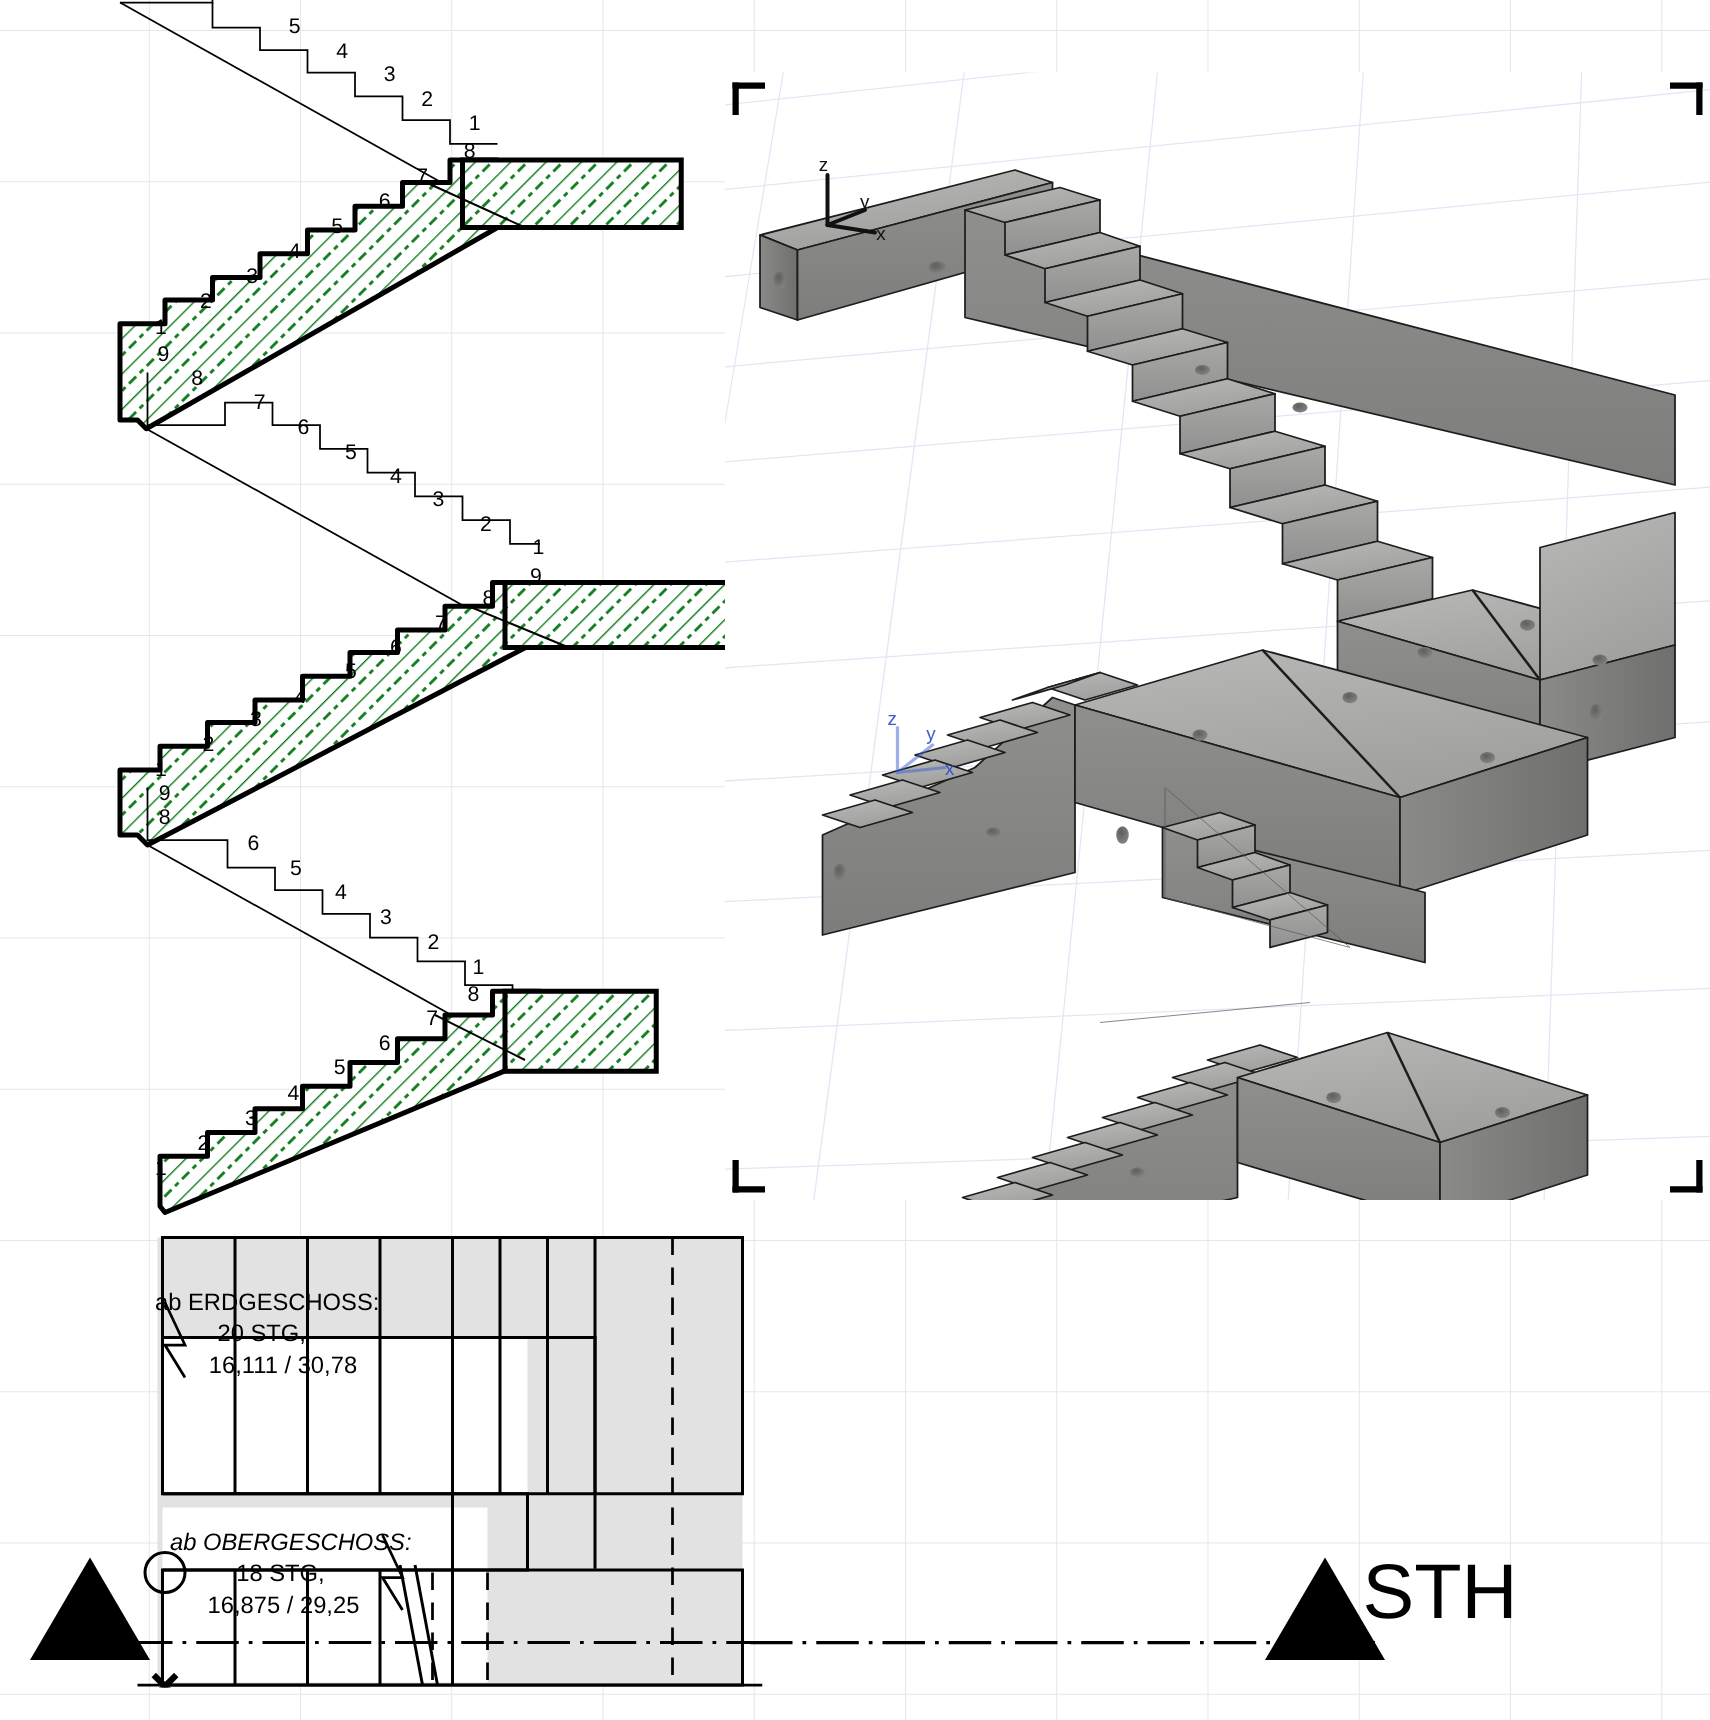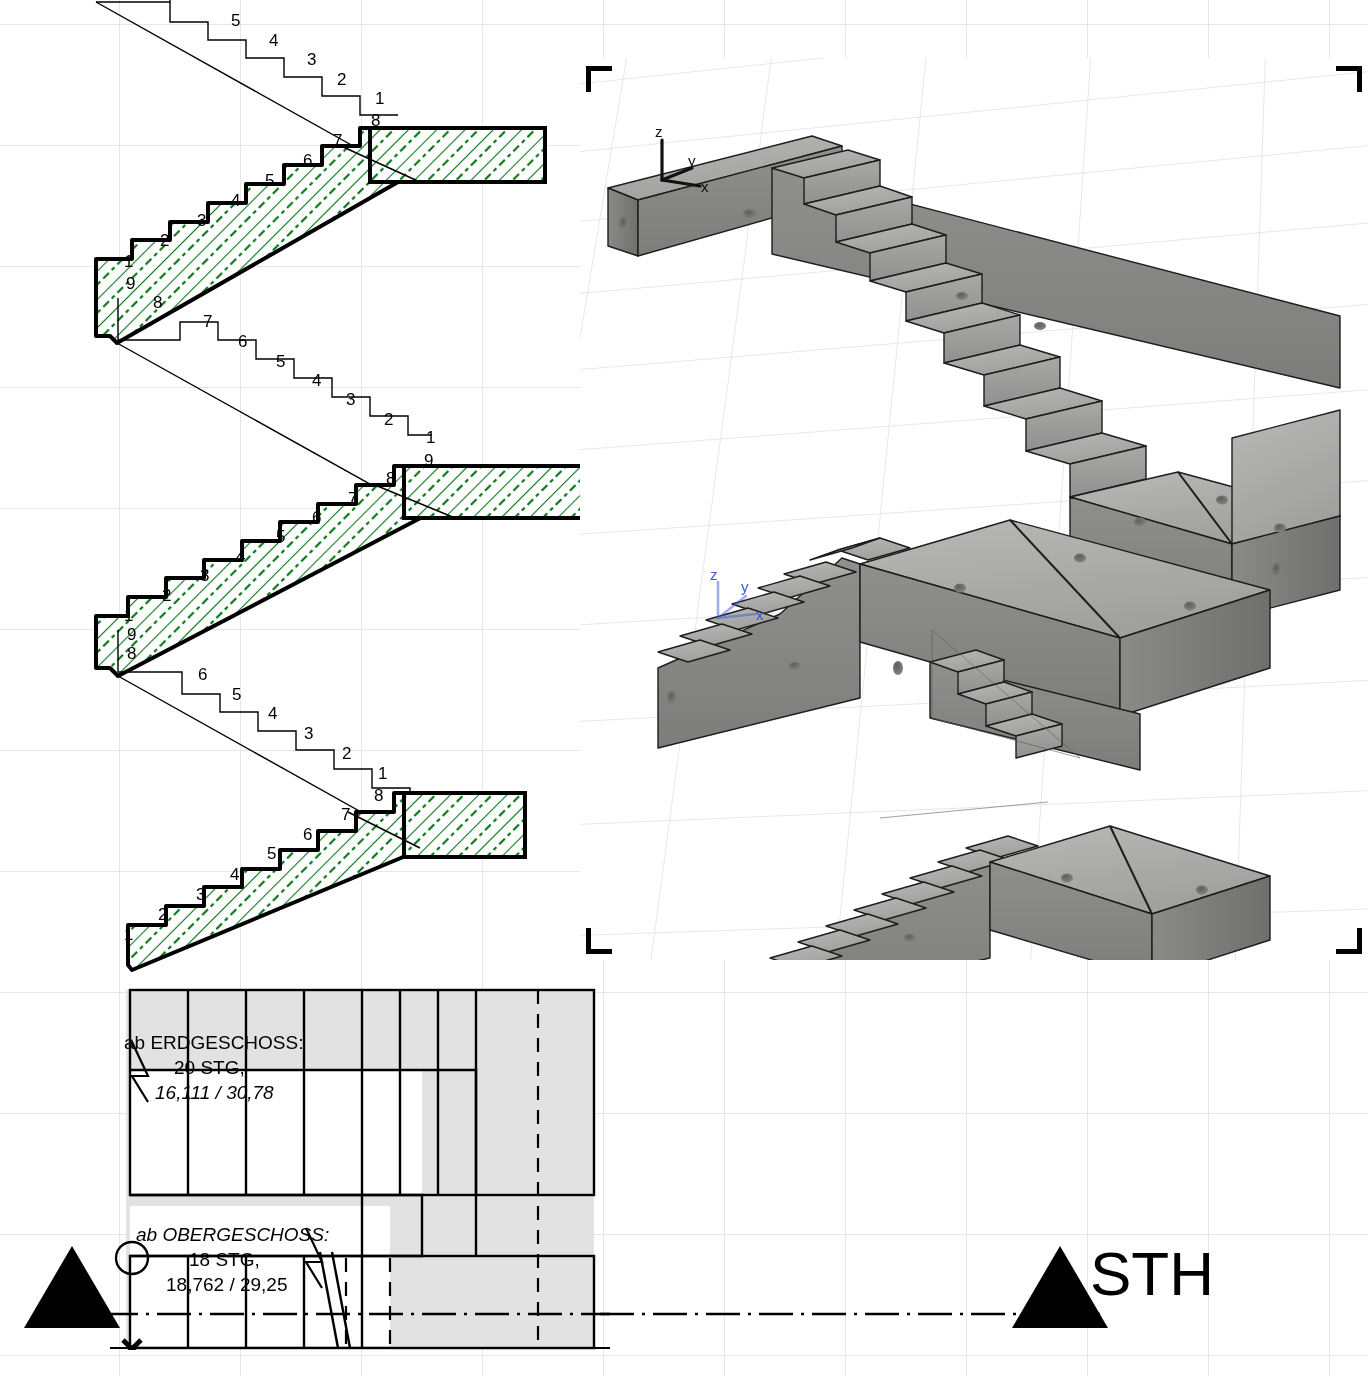--- a/index.html
+++ b/index.html
@@ -436,22 +436,22 @@
     <line x1="31" y1="360" x2="13" y2="378"></line>
   </g>
 </svg>
 
 <svg class="layer" style="left:600px;top:1300px;" width="768" height="30">
   <line x1="0" y1="14" x2="500" y2="14" stroke="#000" stroke-width="2.6" stroke-dasharray="34 8 3 8"></line>
 </svg>
 
 <div class="planlabel" style="left:124px;top:1030px;">ab ERDGESCHOSS:</div>
 <div class="planlabel" style="left:174px;top:1055px;">20 STG,</div>
-<div class="planlabel" style="left:155px;top:1080px;font-style:italic;">16,111 / 30,78</div>
+<div class="planlabel" style="left:167px;top:1080px;">16,111 / 30,78</div>
 
 <div class="planlabel" style="left:136px;top:1222px;font-style:italic;">ab OBERGESCHOSS:</div>
 <div class="planlabel" style="left:189px;top:1247px;">18 STG,</div>
-<div class="planlabel" style="left:166px;top:1272px;">18,762 / 29,25</div>
+<div class="planlabel" style="left:166px;top:1272px;">16,875 / 29,25</div>
 
 <div class="tri" style="left:24px;top:1246px;"></div>
 <div class="tri" style="left:1012px;top:1246px;"></div>
 
 <div id="sth-text">STH</div>
 
 </body></html>

